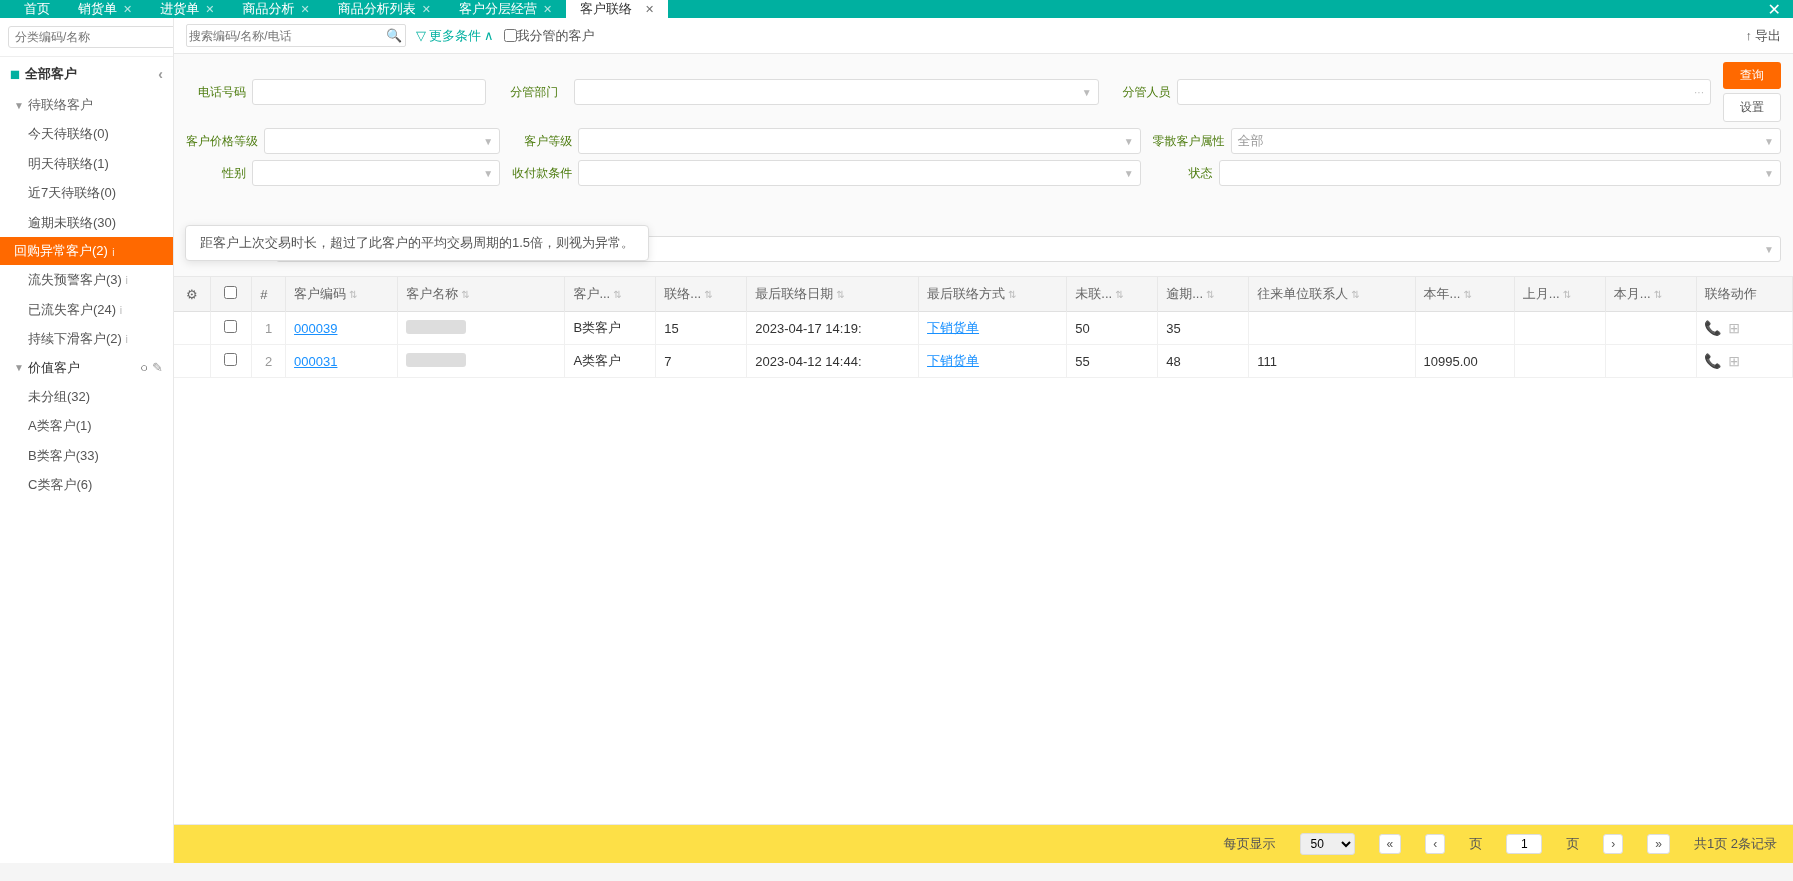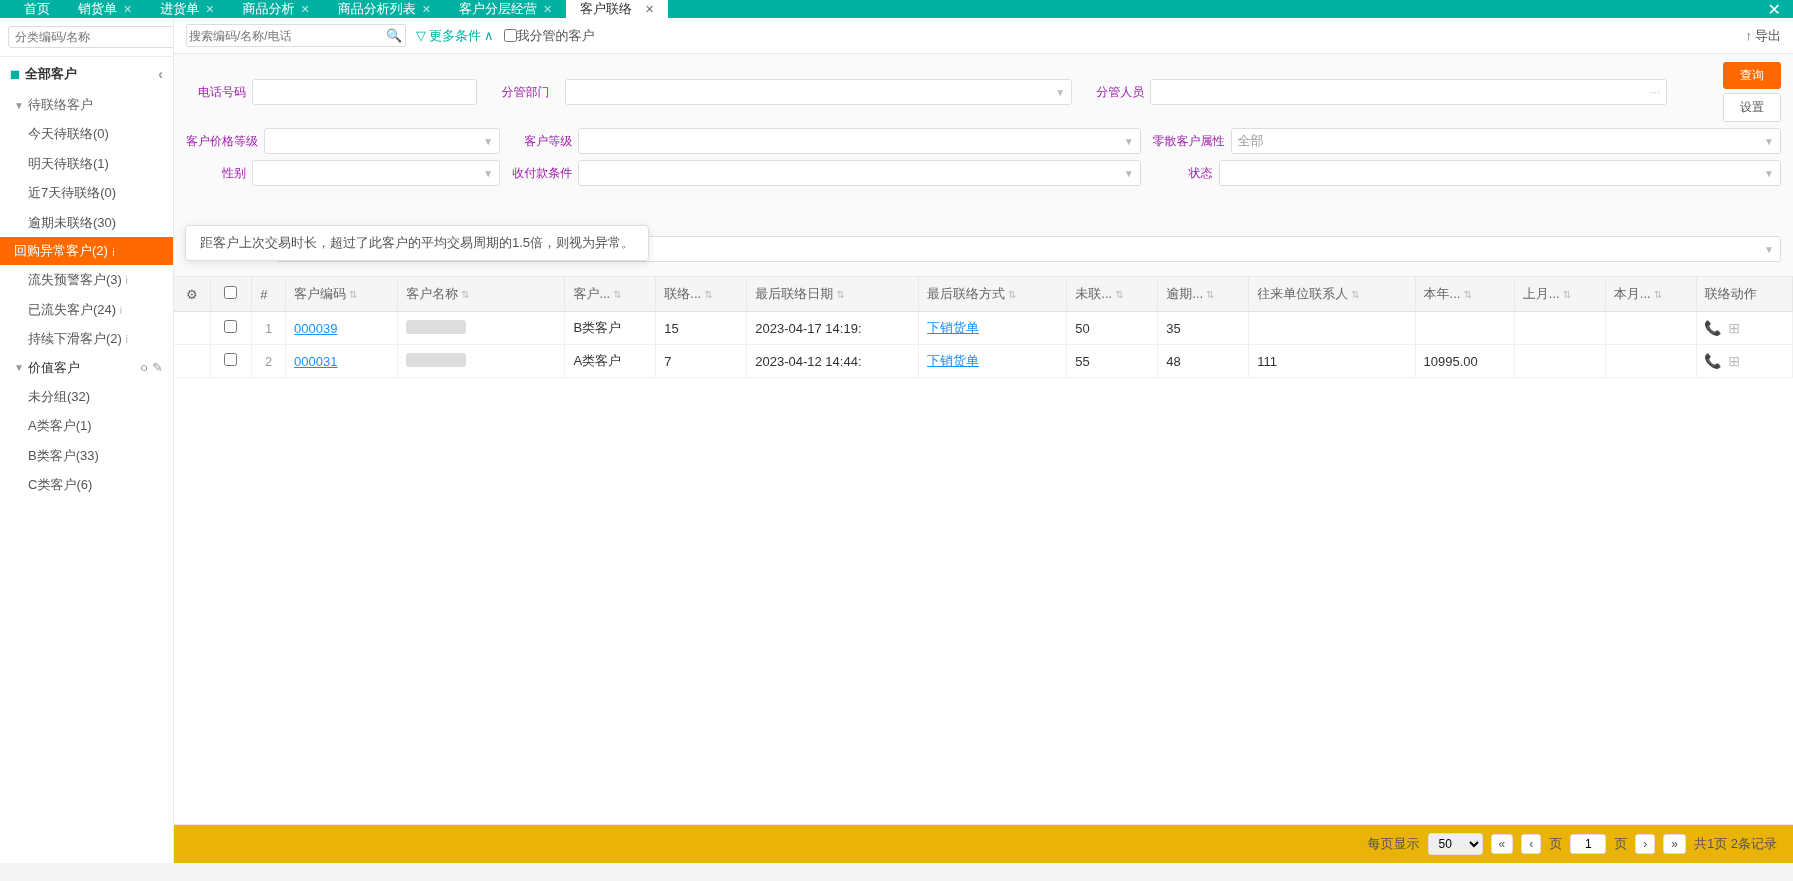--- a/index.html
+++ b/index.html
@@ -219,21 +219,21 @@
     }
     .filter-row:last-child { margin-bottom: 0; }
     .filter-cell {
       display: flex;
       align-items: center;
       gap: 6px;
       flex: 1;
     }
     .filter-cell label {
       white-space: nowrap;
-      color: #a21caf;
+      color: #4d7c0f;
       font-size: 12px;
       min-width: 60px;
       text-align: right;
     }
     .filter-cell .filter-select {
       flex: 1;
       border: 1px solid #ddd;
       border-radius: 3px;
       padding: 3px 6px;
       font-size: 12px;
@@ -257,21 +257,20 @@
       border-radius: 3px;
       padding: 3px 8px;
       font-size: 12px;
       outline: none;
       min-height: 26px;
     }
     .filter-actions {
       display: flex;
       flex-direction: column;
       gap: 4px;
-      margin-left: 44px;
     }
     .btn-query {
       background: #ff6900;
       color: #fff;
       border: none;
       border-radius: 3px;
       padding: 5px 16px;
       cursor: pointer;
       font-size: 12px;
       white-space: nowrap;
@@ -361,27 +360,27 @@
     .blurred-text {
       display: inline-block;
       background: #ddd;
       border-radius: 3px;
       width: 60px;
       height: 14px;
     }
 
     
     .pagination-bar {
-      background: #eab308;
+      background: #fde047;
       border-top: 1px solid #e8e8e8;
       padding: 8px 16px;
       display: flex;
       align-items: center;
       justify-content: flex-end;
-      gap: 8px;
+      gap: 24px;
       font-size: 12px;
       color: #555;
     }
     .pagination-bar .page-size-select {
       border: 1px solid #ddd;
       border-radius: 3px;
       padding: 2px 6px;
       font-size: 12px;
       outline: none;
     }

